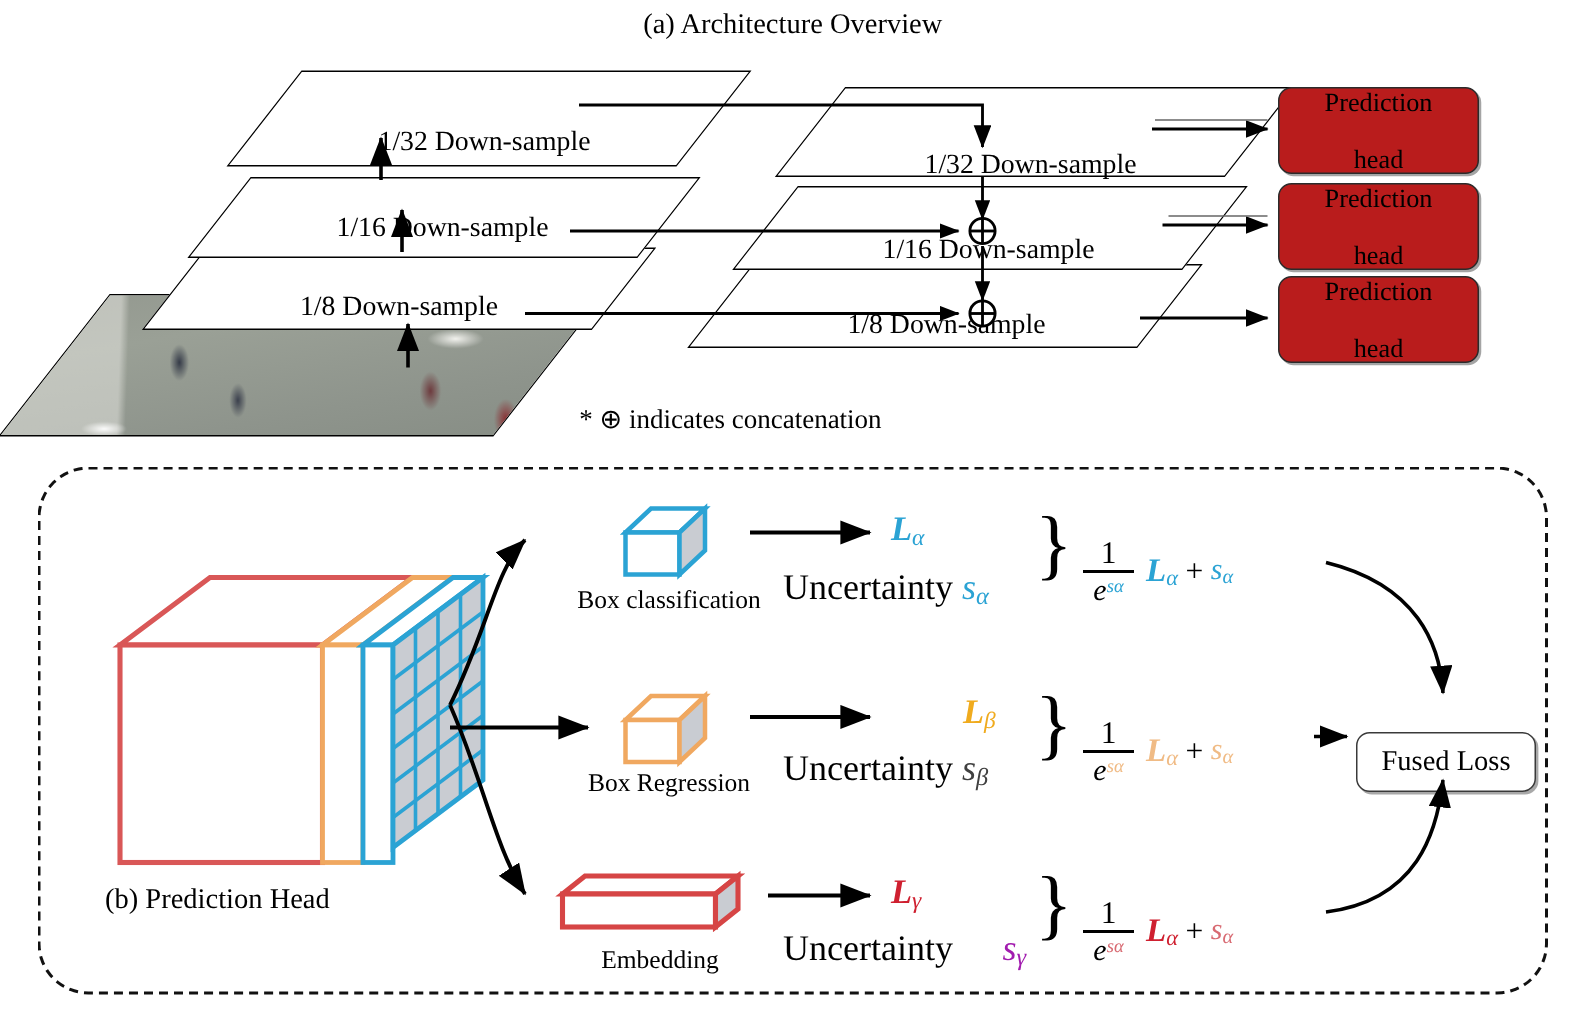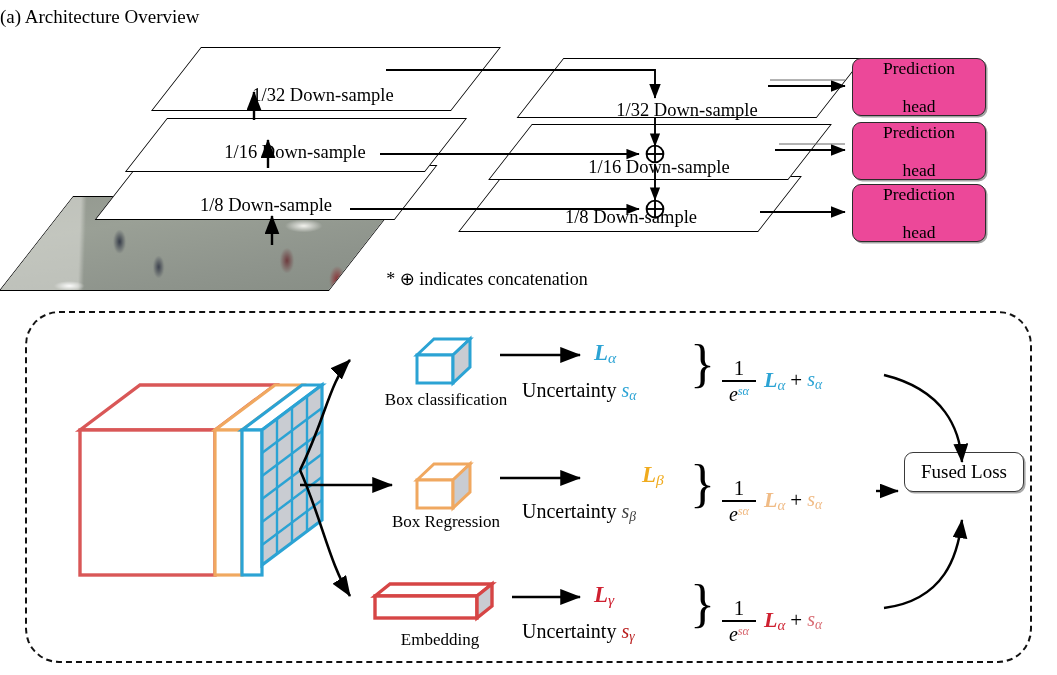--- a/index.html
+++ b/index.html
@@ -6,21 +6,21 @@
   body{
     width:1057px;height:675px;background:#ffffff;
     font-family:"Liberation Serif", serif;
     color:#000;overflow:hidden;position:relative;
   }
   #stage{position:absolute;left:0;top:0;width:1057px;height:675px;}
   .abs{position:absolute;}
   .txt{white-space:nowrap;}
 
   
-  .title-a{left:0;top:6px;width:1057px;font-size:19px;}
+  .title-a{left:0;top:6px;width:1057px;text-align:center;font-size:19px;}
 
   
   .plane{
     position:absolute;
     border:1.6px solid #000;
     background:#ffffff;
     transform:skewX(-38deg);
     box-sizing:border-box;
   }
   .plane-label{
@@ -31,40 +31,40 @@
     box-sizing:border-box;border:1.4px solid #000;
   }
   .photo-inner{
     position:absolute;left:-30%;top:-30%;width:170%;height:170%;
     transform:skewX(38deg);
   }
 
   
   .phead{
     position:absolute;border:1.7px solid #2b2b2b;border-radius:9px;
-    background:#ec4899;display:flex;flex-direction:column;align-items:center;
+    background:#b91c1c;display:flex;flex-direction:column;align-items:center;
     justify-content:center;font-size:17.5px;line-height:1.15;
     box-shadow:1.5px 1.5px 0 rgba(90,90,90,.55);
     gap:17px;
   }
 
   
   .ovl{position:absolute;left:0;top:0;width:1057px;height:675px;pointer-events:none;}
 
   .footnote{left:0;top:268px;width:974px;text-align:center;font-size:18px;}
 
   
   .panel-b{
     position:absolute;left:25px;top:311px;width:1007px;height:352px;
     border:2.3px dashed #111;border-radius:34px;box-sizing:border-box;
   }
   .lbl-b{position:absolute;left:70px;top:589px;font-size:19px;}
 
   .node-label{position:absolute;font-size:17px;white-space:nowrap;text-align:center;}
-  .unc{position:absolute;font-size:20px;white-space:nowrap;}
+  .unc{position:absolute;font-size:24px;white-space:nowrap;}
   .loss-sym{position:absolute;font-size:23px;font-weight:bold;font-style:italic;font-family:"Liberation Serif",serif;}
   .sub{font-size:0.68em;vertical-align:-0.22em;font-style:italic;font-weight:normal;}
   .supsub{font-size:0.62em;vertical-align:0.45em;font-style:italic;}
 
   
   .formula{position:absolute;display:flex;align-items:center;font-size:21px;font-style:italic;}
   .frac{display:inline-flex;flex-direction:column;align-items:center;line-height:1;margin-right:5px;}
   .frac .num{font-size:21px;font-style:normal;padding-bottom:1px;}
   .frac .bar{width:100%;min-width:34px;height:1.7px;background:#000;}
   .frac .den{font-size:20px;padding-top:2px;}
@@ -171,20 +171,21 @@
     <line x1="775" y1="150" x2="845" y2="150" stroke="#000" stroke-width="1.9" marker-end="url(#ah)"></line>
     <line x1="760" y1="212" x2="845" y2="212" stroke="#000" stroke-width="1.9" marker-end="url(#ah)"></line>
 
     <line x1="770" y1="80" x2="845" y2="80" stroke="#666" stroke-width="1"></line>
     <line x1="779" y1="144" x2="845" y2="144" stroke="#666" stroke-width="1"></line>
   </svg>
 
   <div class="abs txt footnote">* ⊕ indicates concatenation</div>
 
   <div class="panel-b"></div>
+  <div class="lbl-b txt">(b)  Prediction Head</div>
 
   <svg class="abs" style="left:70px;top:375px;" width="300" height="230">
 
     <polygon points="10,55 70,10 205,10 145,55" fill="#fff" stroke="#d95757" stroke-width="3.4"></polygon>
     <rect x="10" y="55" width="135" height="145" fill="#fff" stroke="#d95757" stroke-width="3.4"></rect>
 
     <polygon points="145,55 205,10 232,10 172,55" fill="#fff" stroke="#f0a860" stroke-width="3.2"></polygon>
     <rect x="145" y="55" width="27" height="145" fill="#fff" stroke="#f0a860" stroke-width="3.2"></rect>
 
     <polygon points="172,55 232,10 252,10 192,55" fill="#fff" stroke="#2ba3d4" stroke-width="3.2"></polygon>
@@ -238,21 +239,21 @@
   <div class="unc" style="left:522px;top:379px;">
     <span>Uncertainty</span>
     <span style="color:#2ba3d4;font-style:italic;"><span>s</span><span class="sub">α</span></span>
   </div>
   <div class="unc" style="left:522px;top:500px;">
     <span>Uncertainty</span>
     <span style="color:#404040;font-style:italic;"><span>s</span><span class="sub">β</span></span>
   </div>
   <div class="unc" style="left:522px;top:620px;">
     <span>Uncertainty</span>
-    <span style="color:#b91c1c;font-style:italic;"><span>s</span><span class="sub">γ</span></span>
+    <span style="color:#a21caf;font-style:italic;margin-left:27px;"><span>s</span><span class="sub">γ</span></span>
   </div>
 
   <div class="brace" style="left:690px;top:338px;">}</div>
   <div class="brace" style="left:690px;top:458px;">}</div>
   <div class="brace" style="left:690px;top:578px;">}</div>
 
   <div class="formula" style="left:722px;top:358px;">
     <span class="frac">
       <span class="num">1</span>
       <span class="bar"></span>
@@ -278,21 +279,21 @@
     <span class="frac">
       <span class="num">1</span>
       <span class="bar"></span>
       <span class="den"><span style="font-style:italic;">e</span><span class="supsub" style="color:#d86a72;">sα</span></span>
     </span>
     <span style="color:#cf2030;font-weight:bold;font-size:22px;margin-left:3px;"><span>L</span><span class="sub">α</span></span>
     <span style="font-style:normal;margin:0 5px;font-size:21px;">+</span>
     <span style="color:#d86a72;font-size:20px;"><span>s</span><span class="sub">α</span></span>
   </div>
 
-  <div class="fused" style="left:904px;top:452px;width:118px;height:38px;">
+  <div class="fused" style="left:904px;top:488px;width:118px;height:38px;">
     <span>Fused Loss</span>
   </div>
 
   <svg class="ovl" viewBox="0 0 1057 675">
 
     <path d="M300,470 C325,420 330,380 350,360" fill="none" stroke="#000" stroke-width="2.6" marker-end="url(#ah)"></path>
     <path d="M300,470 C322,520 330,565 350,596" fill="none" stroke="#000" stroke-width="2.6" marker-end="url(#ah)"></path>
     <line x1="300" y1="485" x2="392" y2="485" stroke="#000" stroke-width="2.6" marker-end="url(#ah)"></line>
 
     <line x1="500" y1="355" x2="580" y2="355" stroke="#000" stroke-width="2.6" marker-end="url(#ah)"></line>

